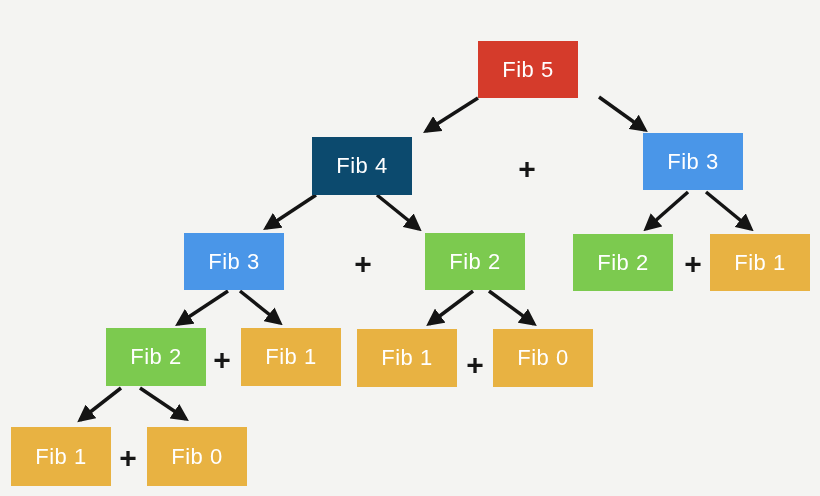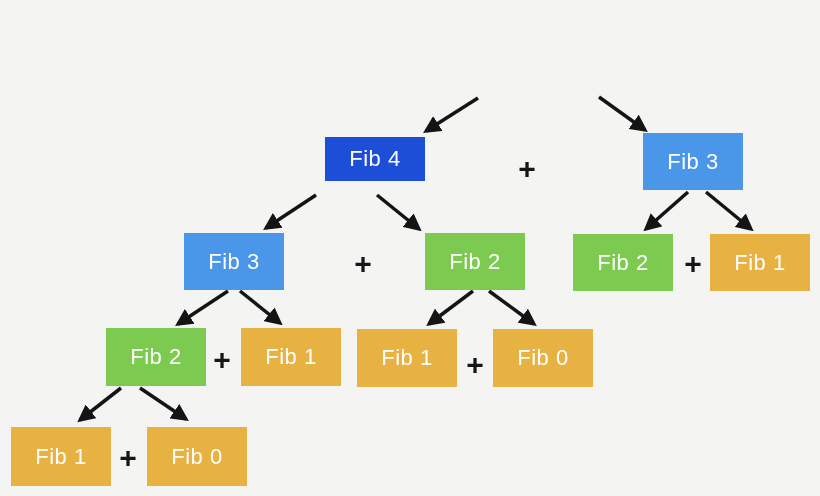--- a/index.html
+++ b/index.html
@@ -56,21 +56,24 @@
       <line x1="377" y1="195" x2="419" y2="229" stroke="#141414" stroke-width="3.5" marker-end="url(#arrowhead)"></line>
       <line x1="688" y1="192" x2="646" y2="229" stroke="#141414" stroke-width="3.5" marker-end="url(#arrowhead)"></line>
       <line x1="706" y1="192" x2="751" y2="229" stroke="#141414" stroke-width="3.5" marker-end="url(#arrowhead)"></line>
       <line x1="228" y1="291" x2="178" y2="324" stroke="#141414" stroke-width="3.5" marker-end="url(#arrowhead)"></line>
       <line x1="240" y1="291" x2="280" y2="323" stroke="#141414" stroke-width="3.5" marker-end="url(#arrowhead)"></line>
       <line x1="473" y1="291" x2="429" y2="324" stroke="#141414" stroke-width="3.5" marker-end="url(#arrowhead)"></line>
       <line x1="489" y1="291" x2="534" y2="324" stroke="#141414" stroke-width="3.5" marker-end="url(#arrowhead)"></line>
       <line x1="121" y1="388" x2="80" y2="420" stroke="#141414" stroke-width="3.5" marker-end="url(#arrowhead)"></line>
       <line x1="140" y1="388" x2="186" y2="419" stroke="#141414" stroke-width="3.5" marker-end="url(#arrowhead)"></line>
     </svg>
-    <div class="node" style="left: 325px; top: 137px; width: 100px; height: 44px; background: #1d4ed8; color: rgb(255, 255, 255);">
+<div class="node" style="left: 478px; top: 41px; width: 100px; height: 57px; background: rgb(213, 59, 43); color: rgb(255, 255, 255);">
+      <span>Fib 5</span>
+    </div>
+    <div class="node" style="left: 312px; top: 137px; width: 100px; height: 58px; background: #0c4a6e; color: rgb(255, 255, 255);">
       <span>Fib 4</span>
     </div>
     <div class="node" style="left: 643px; top: 133px; width: 100px; height: 57px; background: rgb(74, 150, 232); color: rgb(255, 255, 255);">
       <span>Fib 3</span>
     </div>
     <div class="node" style="left: 184px; top: 233px; width: 100px; height: 57px; background: rgb(74, 150, 232); color: rgb(255, 255, 255);">
       <span>Fib 3</span>
     </div>
     <div class="node" style="left: 425px; top: 233px; width: 100px; height: 57px; background: rgb(124, 202, 79); color: rgb(255, 255, 255);">
       <span>Fib 2</span>

